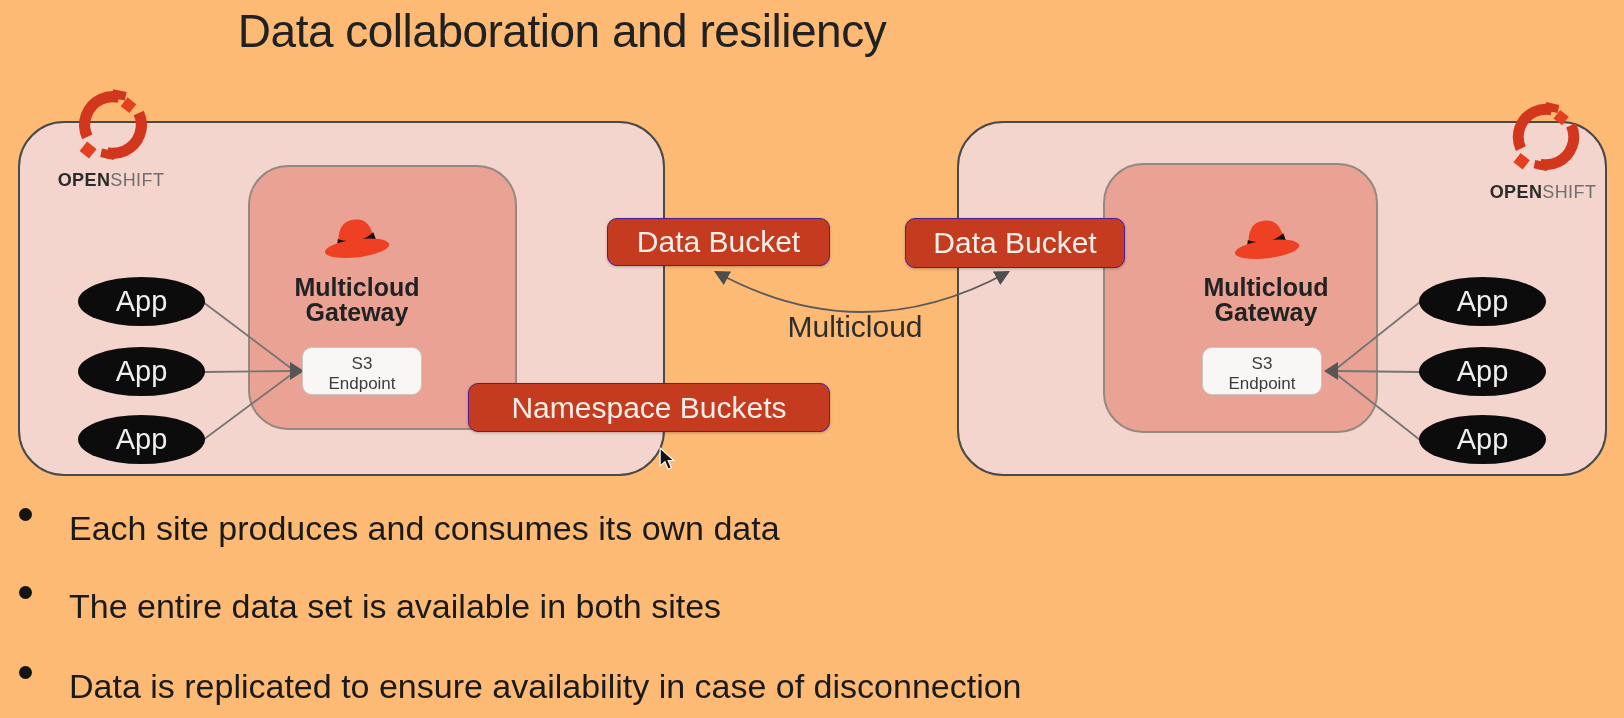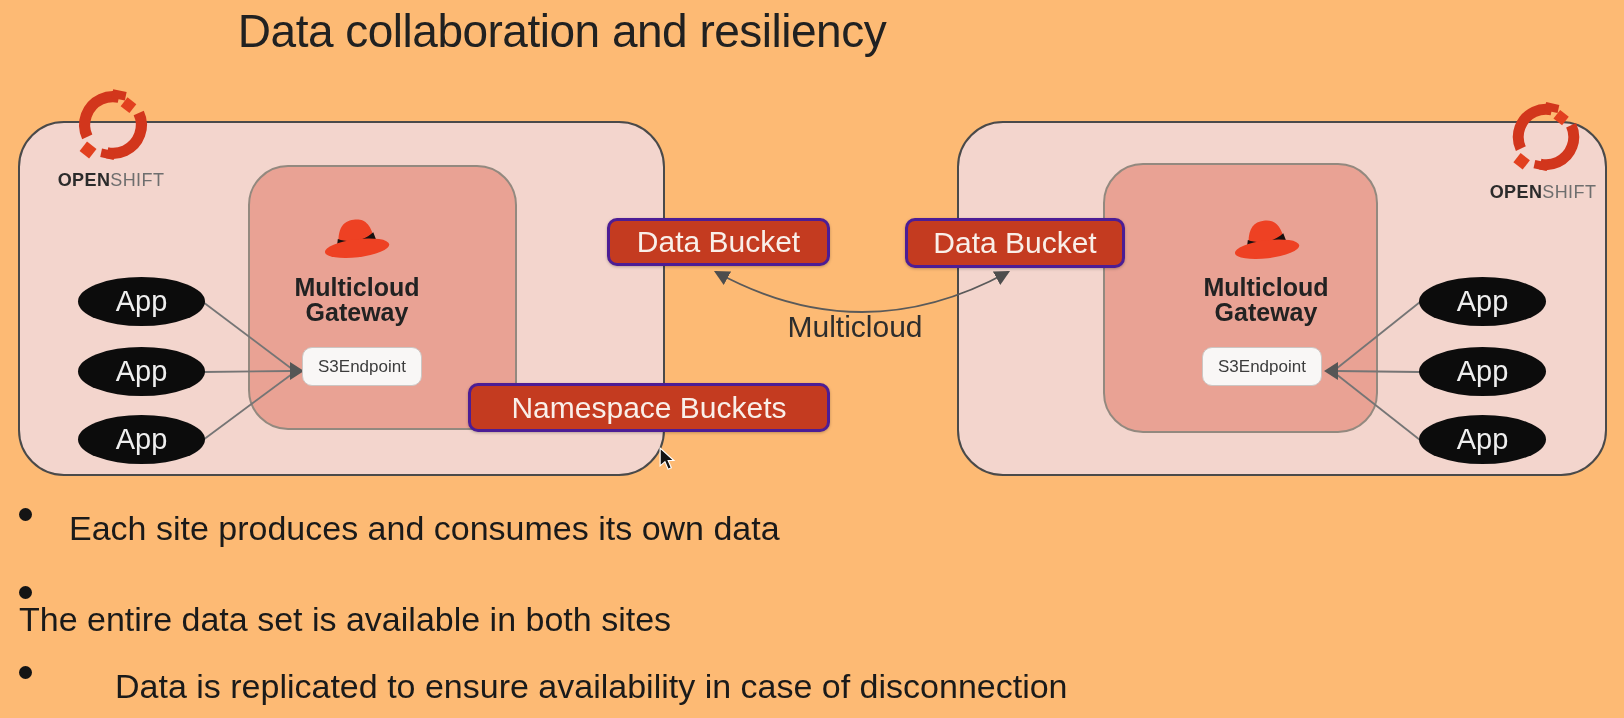--- a/index.html
+++ b/index.html
@@ -32,38 +32,38 @@
   .fedora.right { left:1230px; top:210px; width:72px; height:57px; }
 
   .gateway-name {
     position:absolute; z-index:4; width:170px; text-align:center;
     font-size:25px; line-height:25px; font-weight:bold; color:#222222;
   }
   .gateway-name.left  { left:272px;  top:275px; }
   .gateway-name.right { left:1181px; top:275px; }
 
   .s3box {
-    position:absolute; z-index:4; width:120px; height:39px; box-sizing:border-box;
+    position:absolute; z-index:4; width:120px; height:48px; box-sizing:border-box;
     background:#f9f7f6; border:1px solid #ccc6c3; border-radius:10px;
-    display:flex; align-items:center; justify-content:center;
+    display:flex; flex-direction:column; align-items:center; justify-content:flex-end;
     font-size:17px; line-height:20px; color:#3c3c3c;
   }
   .s3box.left  { left:302px;  top:347px; }
   .s3box.right { left:1202px; top:347px; }
 
   .app {
     position:absolute; z-index:4; width:127px; height:49px;
     background:#0c0c0c; border-radius:50%;
     display:flex; align-items:center; justify-content:center;
     color:#efefef; font-size:29px;
   }
 
   .bucket {
     position:absolute; z-index:5; box-sizing:border-box;
-    background:#c43b20; border:3px solid #4c1d95; border-radius:10px;
+    background:#c43b20; border:1px solid #4c1d95; border-radius:10px;
     display:flex; align-items:center; justify-content:center;
     color:#f9efe9; font-size:30px; box-shadow:0 1px 3px rgba(0,0,0,0.25);
   }
   .bucket.db-left  { left:607px; top:218px; width:223px; height:48px; }
   .bucket.db-right { left:905px; top:218px; width:220px; height:50px; }
   .bucket.ns       { left:468px; top:383px; width:362px; height:49px; }
 
   .replication-label {
     position:absolute; z-index:3; left:770px; top:310px; width:170px;
     text-align:center; font-size:30px; color:#2d2d2d;
@@ -212,25 +212,25 @@
     <rect x="-8" y="-5" width="16" height="10" fill="#d2361c" transform="translate(57 15) rotate(12)"></rect>
   </svg>
   <div class="os-wordmark right">
     <span class="os-bold">OPEN</span><span class="os-light">SHIFT</span>
   </div>
 
   <div class="bullet-row" style="top:508px;">
     <span class="bullet-dot"></span>
     <span class="bullet-text">Each site produces and consumes its own data</span>
   </div>
-  <div class="bullet-row" style="top:586px;flex-direction:column;">
+  <div class="bullet-row" style="top:586px;">
     <span class="bullet-dot"></span>
     <span class="bullet-text">The entire data set is available in both sites</span>
   </div>
-  <div class="bullet-row" style="top:666px;gap:46px;">
+  <div class="bullet-row" style="top:666px;">
     <span class="bullet-dot"></span>
     <span class="bullet-text">Data is replicated to ensure availability in case of disconnection</span>
   </div>
 
   <svg class="cursor" viewBox="0 0 14 21">
     <path d="M1,1 L1,16.5 L5.2,12.8 L8,19.5 L10.8,18.2 L8,11.8 L13,11.8 Z" fill="#141414" stroke="#ffffff" stroke-width="1"></path>
   </svg>
 
 </div>
 

